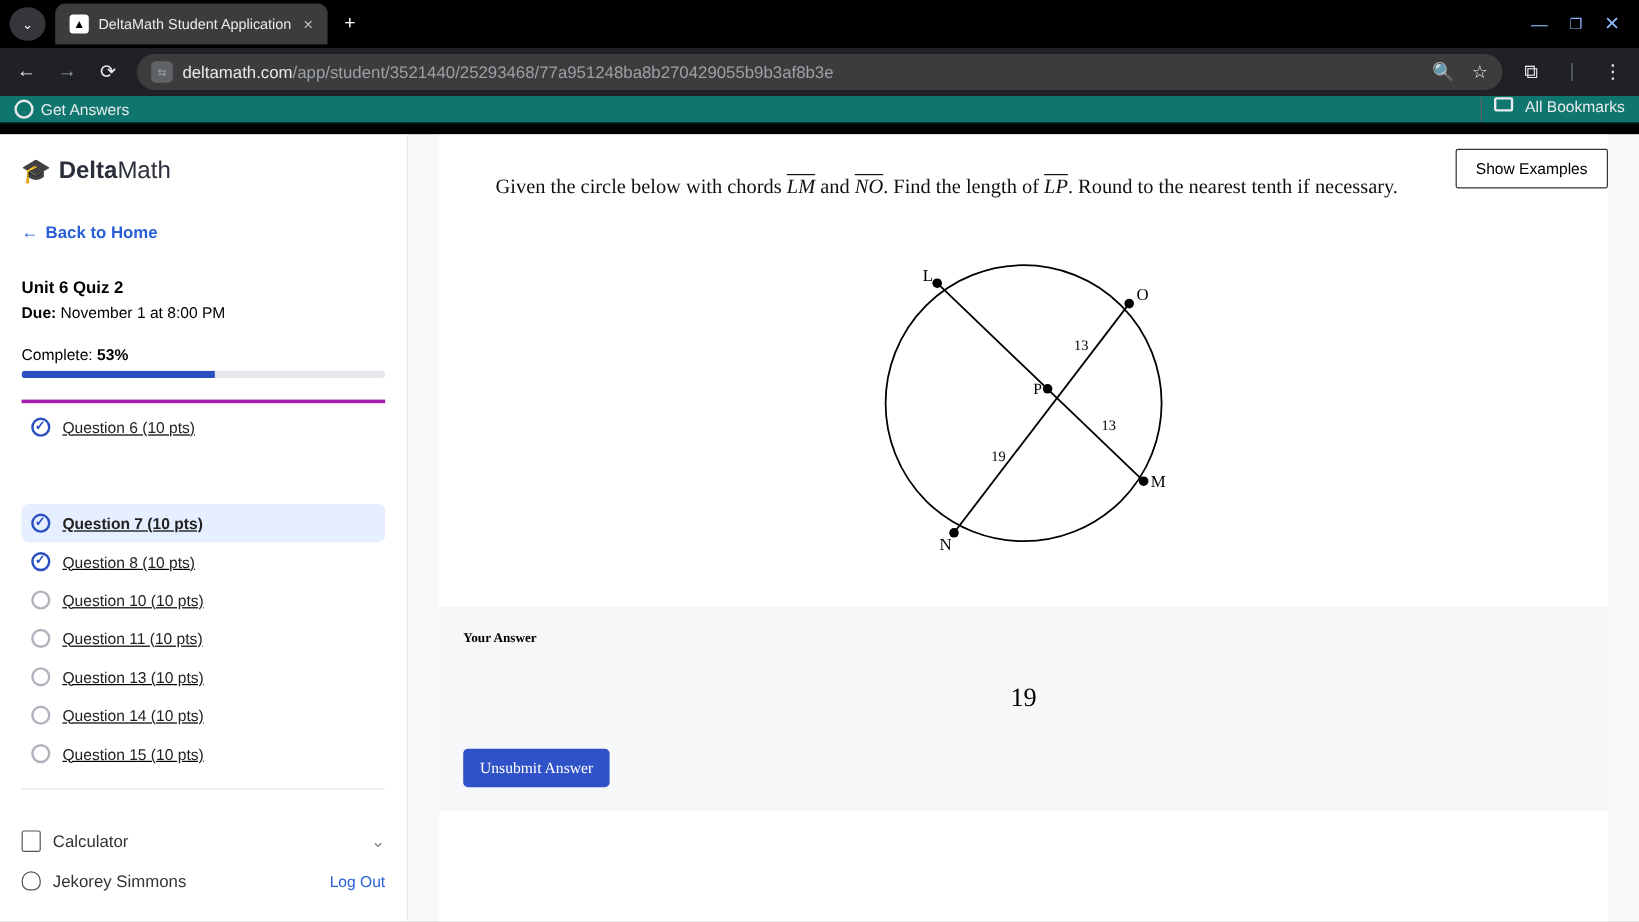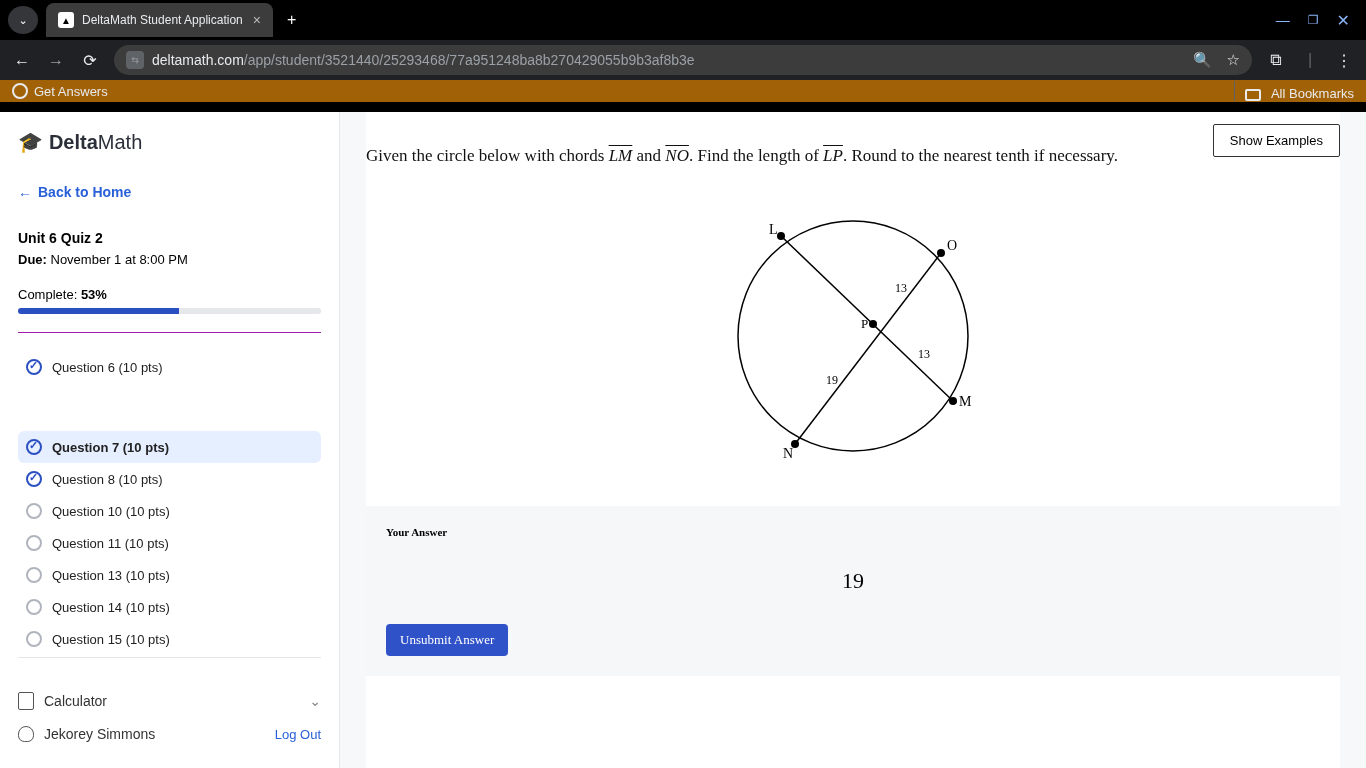--- a/index.html
+++ b/index.html
@@ -19,58 +19,58 @@
 
   .addr-row { height: 40px; background: #202124; display: flex; align-items: center; padding: 0 12px; gap: 14px; }
   .nav-icon { color: #9aa0a6; font-size: 16px; width: 20px; text-align: center; }
   .nav-icon.active { color: #e8eaed; }
   .addr-bar { flex: 1; background: #3c3c3c; height: 30px; border-radius: 15px; display: flex; align-items: center; padding: 0 12px; color: #9aa0a6; font-size: 14px; gap: 8px; }
   .addr-bar .site-icon { width: 18px; height: 18px; background: #5f6368; border-radius: 4px; display: flex; align-items: center; justify-content: center; font-size: 9px; }
   .addr-bar .domain { color: #e8eaed; }
   .addr-bar .path { color: #9aa0a6; }
   .addr-right { margin-left: auto; display: flex; gap: 14px; color: #e8eaed; font-size: 15px; align-items: center; }
 
-  .bookmark-row { height: 23px; background: #a16207; display: flex; align-items: center; padding: 0 12px; color: #e8eaed; font-size: 13px; border-bottom: 1px solid #000; }
+  .bookmark-row { height: 23px; background: #0f766e; display: flex; align-items: center; padding: 0 12px; color: #e8eaed; font-size: 13px; border-bottom: 1px solid #000; }
   .bookmark-item { display: flex; align-items: center; gap: 6px; }
   .bookmark-item .globe { width: 16px; height: 16px; border: 2px solid #e8eaed; border-radius: 50%; position: relative; }
-  .bookmark-right { margin-left: auto; display: flex; align-items: flex-end; gap: 10px; }
+  .bookmark-right { margin-left: auto; display: flex; align-items: flex-start; gap: 10px; }
   .bookmark-right .divider { width: 1px; height: 20px; background: #5f6368; }
   .bookmark-right .folder { width: 16px; height: 12px; border: 2px solid #e8eaed; border-radius: 2px; }
 
   
   .app { position: absolute; top: 112px; left: 0; right: 0; bottom: 0; background: #fff; display: flex; }
   .sidebar { width: 340px; border-right: 1px solid #e5e7eb; background: #fff; padding: 18px; display: flex; flex-direction: column; position: relative; }
   .logo { display: flex; align-items: center; gap: 6px; font-size: 20px; color: #2b2f3a; margin-bottom: 30px; }
   .logo .cap { font-size: 20px; }
   .logo b { font-weight: 800; }
   .back-home { color: #2960d8; font-weight: 700; font-size: 14px; display: flex; align-items: center; gap: 6px; margin-bottom: 30px; }
   .quiz-title { font-weight: 700; font-size: 14px; margin-bottom: 6px; }
   .due { font-size: 13px; margin-bottom: 20px; }
   .due .label { font-weight: 700; }
   .complete-row { font-size: 13px; margin-bottom: 6px; }
   .complete-row b { font-weight: 700; }
   .progress { height: 6px; background: #e5e7eb; border-radius: 3px; overflow: hidden; margin-bottom: 18px; }
   .progress .fill { height: 100%; background: #2a4fc0; width: 53%; }
-  .qlist { border-top: 1px solid #a21caf; padding-top: 18px; }
+  .qlist { border-top: 3px solid #a21caf; padding-top: 4px; text-decoration: underline; }
   .qitem { display: flex; align-items: center; gap: 10px; padding: 8px 8px; font-size: 13px; color: #222; border-radius: 6px; }
   .qitem.active { background: #e6efff; font-weight: 700; margin-top: 48px; }
   .qicon { width: 16px; height: 16px; border-radius: 50%; border: 2px solid #b0b4bc; flex-shrink: 0; position: relative; }
   .qicon.done { border-color: #2a4fc0; }
   .qicon.done::after { content: "✓"; position: absolute; top: -2px; left: 1px; font-size: 11px; color: #2a4fc0; font-weight: bold; }
   .sidebar-bottom { margin-top: auto; border-top: 1px solid #e5e7eb; padding-top: 26px; }
   .calc-row { display: flex; align-items: center; gap: 10px; font-size: 14px; color: #333; padding: 8px 0; }
   .calc-icon { width: 16px; height: 18px; border: 1.5px solid #555; border-radius: 2px; position: relative; }
   .user-row { display: flex; align-items: center; gap: 10px; font-size: 14px; color: #333; padding: 8px 0; }
   .user-icon { width: 16px; height: 16px; border: 1.5px solid #555; border-radius: 50% 50% 40% 40%; }
   .logout { margin-left: auto; color: #2960d8; font-size: 13px; }
 
   .content-wrap { flex: 1; background: #f7f8fa; overflow-y: auto; padding: 0 26px; position: relative; }
   .content { background: #fff; min-height: 100%; padding: 24px 0; position: relative; }
   .show-examples { position: absolute; top: 12px; right: 0; border: 1px solid #333; background: #fff; padding: 8px 16px; font-size: 13px; border-radius: 2px; }
-  .problem { padding: 10px 0 0 0; font-family: Georgia, 'Times New Roman', serif; font-size: 17px; color: #111; }
+  .problem { padding: 10px 0 0 0; font-family: Georgia, 'Times New Roman', serif; font-size: 17px; color: #111; margin-left: 47px; }
   .overline { text-decoration: overline; font-style: italic; }
   .diagram { margin: 40px auto 40px; width: 240px; height: 260px; position: relative; }
   .answer-box { background: #f6f7f8; padding: 20px 20px; margin-top: 20px; }
   .answer-box h3 { font-family: Georgia, serif; font-size: 11px; font-weight: 700; margin-bottom: 30px; }
   .answer-val { text-align: center; font-family: Georgia, serif; font-size: 22px; margin-bottom: 30px; }
   .unsubmit { background: #3052c8; color: #fff; border: none; padding: 8px 14px; font-size: 13px; border-radius: 4px; font-family: Georgia, serif; }
 
   svg text { font-family: Georgia, serif; }
 </style>
 </head>

